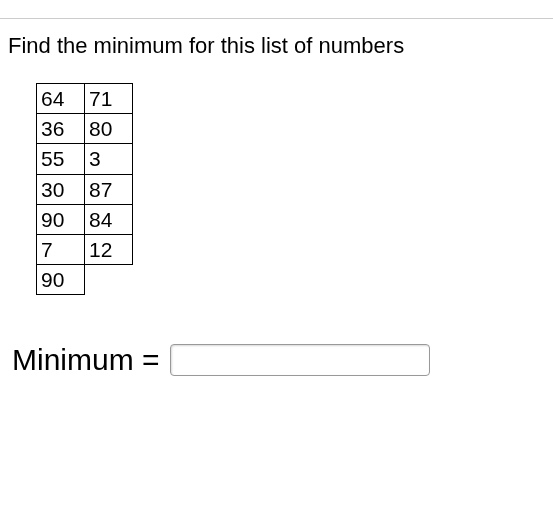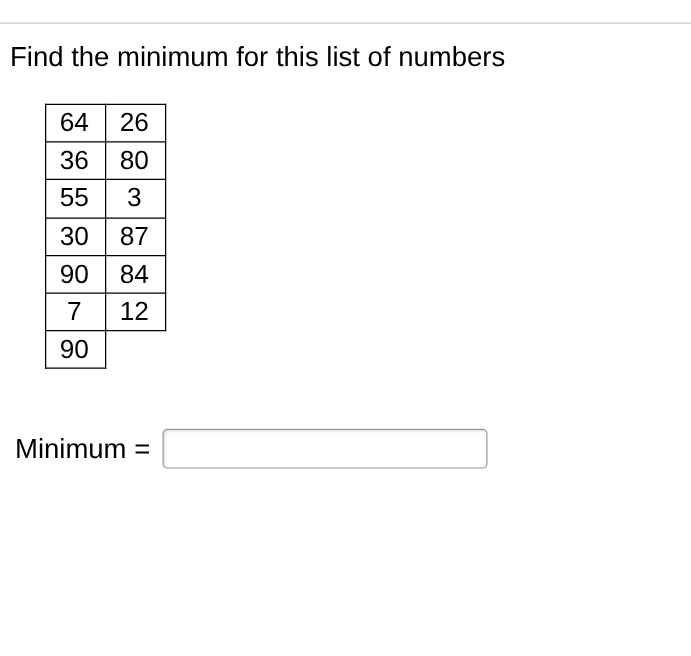--- a/index.html
+++ b/index.html
@@ -28,39 +28,39 @@
     .table-wrap {
       padding-left: 28px;
     }
     table.numbers {
       border-collapse: collapse;
     }
     table.numbers td {
       border: 1px solid #000;
       width: 48px;
       height: 30px;
-      text-align: center;
+      text-align: left;
       padding: 2px 6px 2px 4px;
       font-size: 21px;
       line-height: 1.2;
     }
     table.numbers td.empty {
       border-left: 1px solid #000;
       border-top: 1px solid #000;
       border-right: none;
       border-bottom: none;
     }
     .answer-row {
       display: flex;
       align-items: center;
       margin-top: 48px;
       padding-left: 4px;
     }
     .answer-label {
-      font-size: 22px;
+      font-size: 30px;
       margin-right: 10px;
       white-space: nowrap;
     }
     .answer-input {
       width: 260px;
       height: 32px;
       border: 1px solid #999;
       border-radius: 4px;
       box-shadow: inset 1px 1px 2px rgba(0,0,0,0.15);
       padding: 2px 6px;
@@ -74,21 +74,21 @@
 
 <div class="content">
 
   <div class="prompt">Find the minimum for this list of numbers</div>
 
   <div class="table-wrap">
     <table class="numbers">
       <tbody>
           <tr>
         <td>64</td>
-        <td>26</td>
+        <td>71</td>
       </tr>
       <tr>
         <td>36</td>
         <td>80</td>
       </tr>
       <tr>
         <td>55</td>
         <td>3</td>
       </tr>
       <tr>

